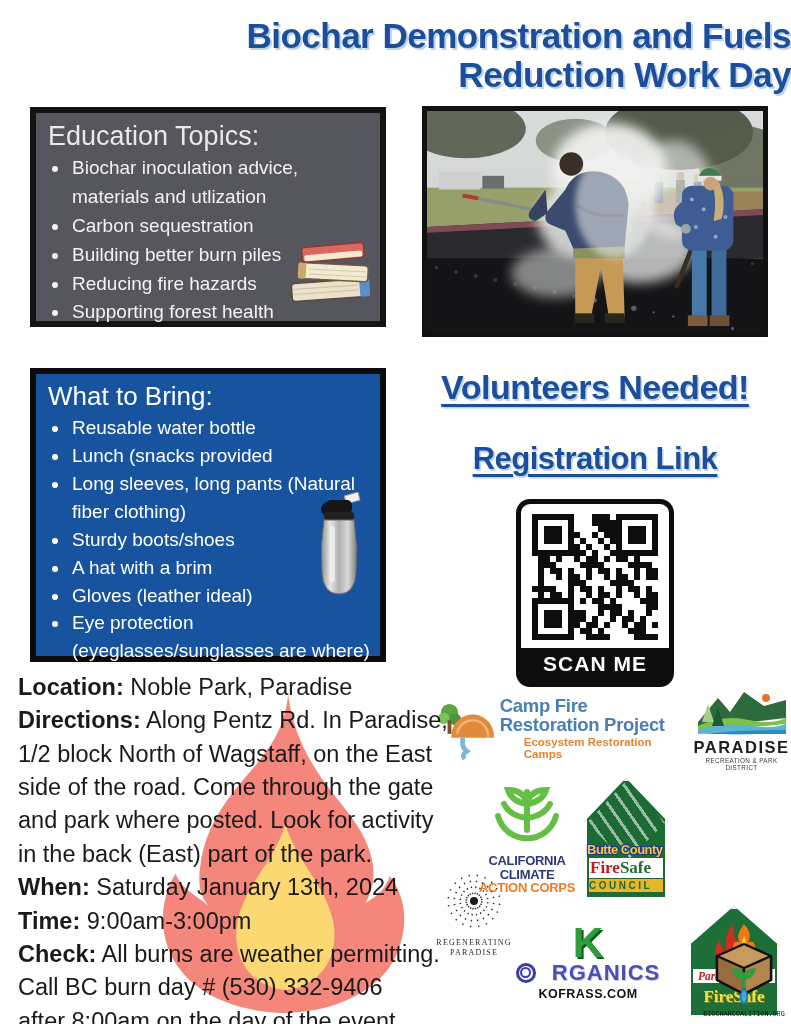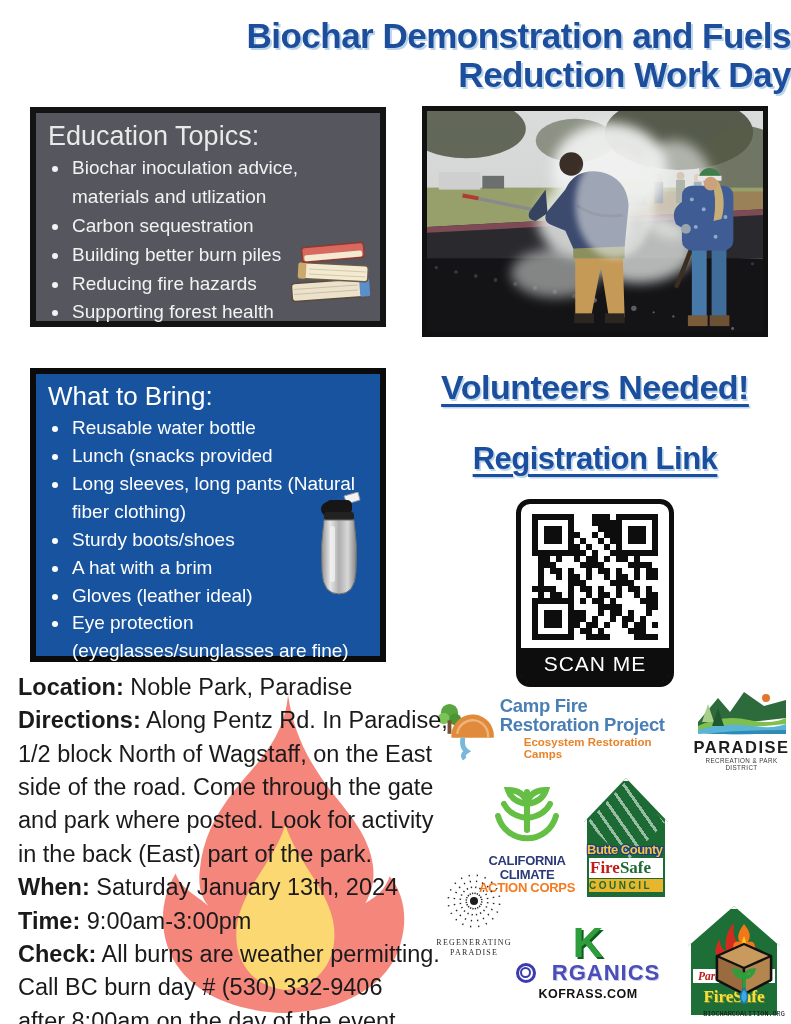--- a/index.html
+++ b/index.html
@@ -54,21 +54,21 @@
     border-radius:14px;padding:8px 9px 0 9px;
   }
   .qr-cells{
     display:grid;grid-template-columns:repeat(21,6px);grid-auto-rows:6px;
     background:#fff;padding:2px;
   }
   .qr-cells div{width:6px;height:6px;}
   .qr-cells .b{background:#0d0d0d;}
   .qr-label{
     margin:6px -9px 0 -9px;background:#0d0d0d;color:#fff;text-align:center;
-    font-size:21px;font-weight:400;letter-spacing:1px;padding:4px 0 6px 0;
+    font-size:21px;font-weight:700;letter-spacing:1px;padding:4px 0 6px 0;
     border-radius:0 0 7px 7px;
   }
   
   .flame{position:absolute;left:148px;top:692px;z-index:1;}
   
   .details{
     position:absolute;left:18px;top:671px;width:438px;z-index:2;
     font-size:23.5px;line-height:1.42;color:#1a1a1a;
   }
   .details b{font-weight:700;}
@@ -334,21 +334,21 @@
 
   <div class="bring-box">
     <h2>What to Bring:</h2>
     <ul class="flyer-list">
       <li>Reusable water bottle</li>
       <li>Lunch (snacks provided</li>
       <li style="width:290px">Long sleeves, long pants (Natural fiber clothing)</li>
       <li>Sturdy boots/shoes</li>
       <li>A hat with a brim</li>
       <li>Gloves (leather ideal)</li>
-      <li style="width:300px">Eye protection (eyeglasses/sunglasses are fine)</li>
+      <li style="width:300px">Eye protection (eyeglasses/sunglasses are where)</li>
     </ul>
     <div class="bring-bottle">
       <svg width="50" height="112" viewBox="0 0 50 112">
         <defs>
           <linearGradient id="steel" x1="0" y1="0" x2="1" y2="0">
             <stop offset="0" stop-color="#8f8f8f"></stop>
               <stop offset=".25" stop-color="#e6e6e6"></stop>
             <stop offset=".5" stop-color="#aFAFAF"></stop>
               <stop offset=".75" stop-color="#d8d8d8"></stop>
             <stop offset="1" stop-color="#7f7f7f"></stop>

